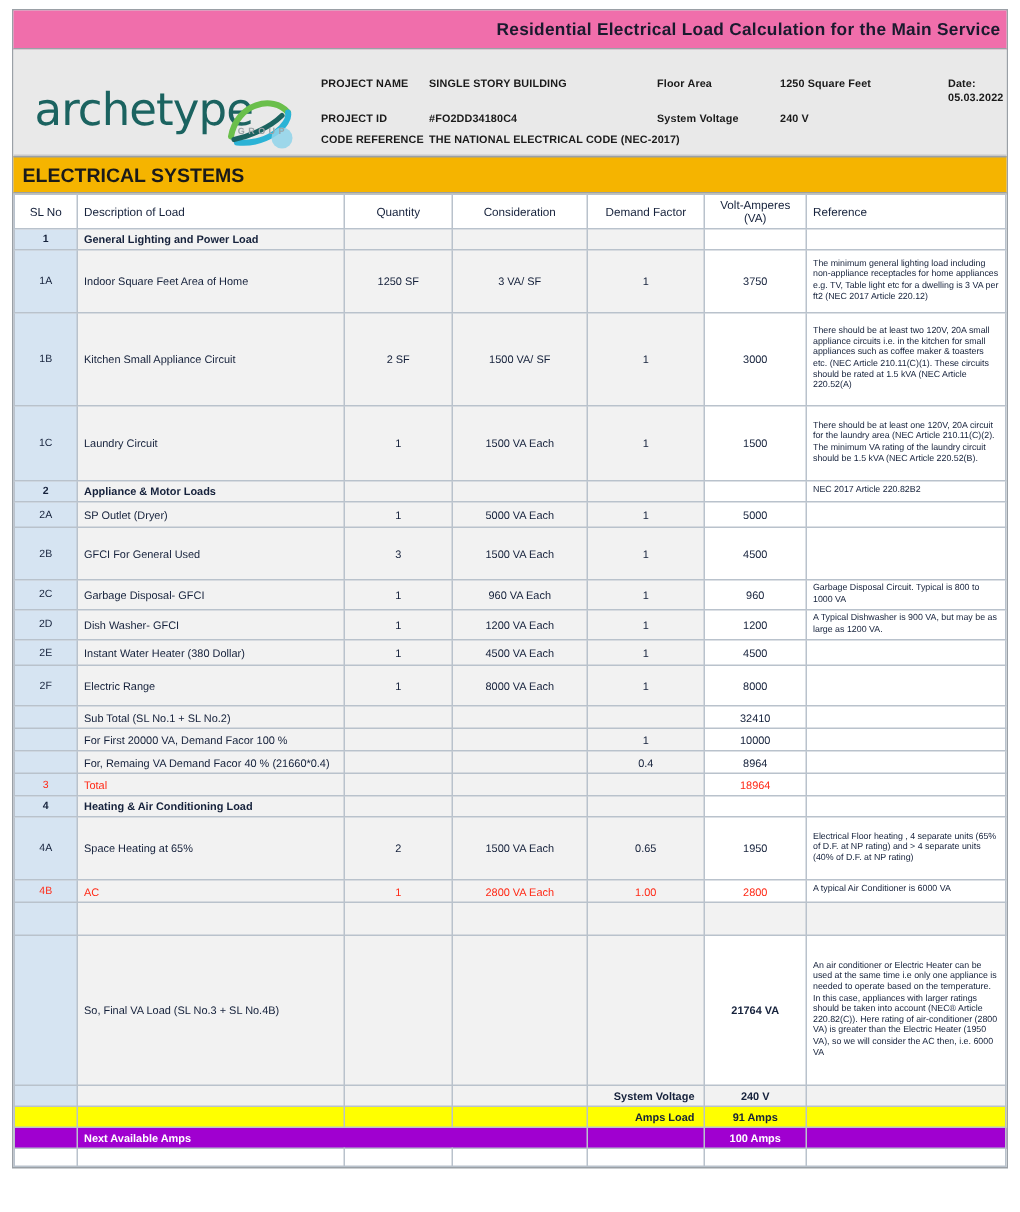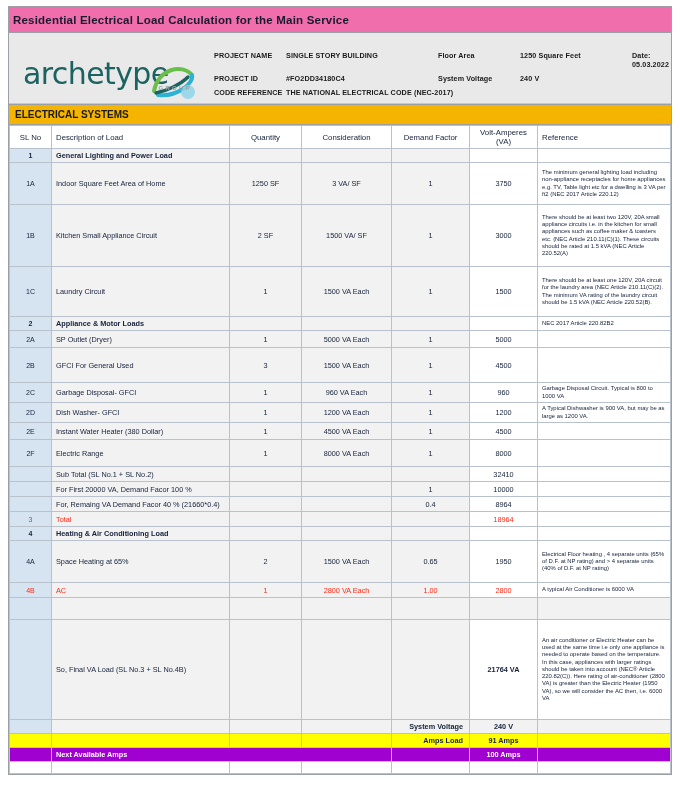--- a/index.html
+++ b/index.html
@@ -20,21 +20,21 @@
     left: 8px; top: 6px;
     width: 664px;
     border: 1px solid #9aa0a6;
     background: #ffffff;
   }
 
   
   .title-bar {
     background: #f06eab;
     color: #1a1a2e;
-    text-align: left;
+    text-align: right;
     font-size: 11.5px;
     font-weight: 600;
     letter-spacing: .2px;
     padding: 7px 4px 6px 4px;
     border-bottom: 1px solid #9aa0a6;
   }
 
   
   .proj-header {
     background: #e9e9e9;
@@ -84,21 +84,21 @@
     padding-right: 8px;
   }
   .pf-label { font-weight: 700; }
   .pf-val { font-weight: 600; }
   .pf-spacer { }
 
   
   .strip {
     background: #f5b400;
     color: #1a1a1a;
-    font-size: 10px;
+    font-size: 13px;
     font-weight: 700;
     padding: 4px 0 4px 6px;
     border-top: 1px solid #9aa0a6;
     border-bottom: 1px solid #9aa0a6;
   }
 
   
   table.calc {
     width: 100%;
     border-collapse: collapse;

